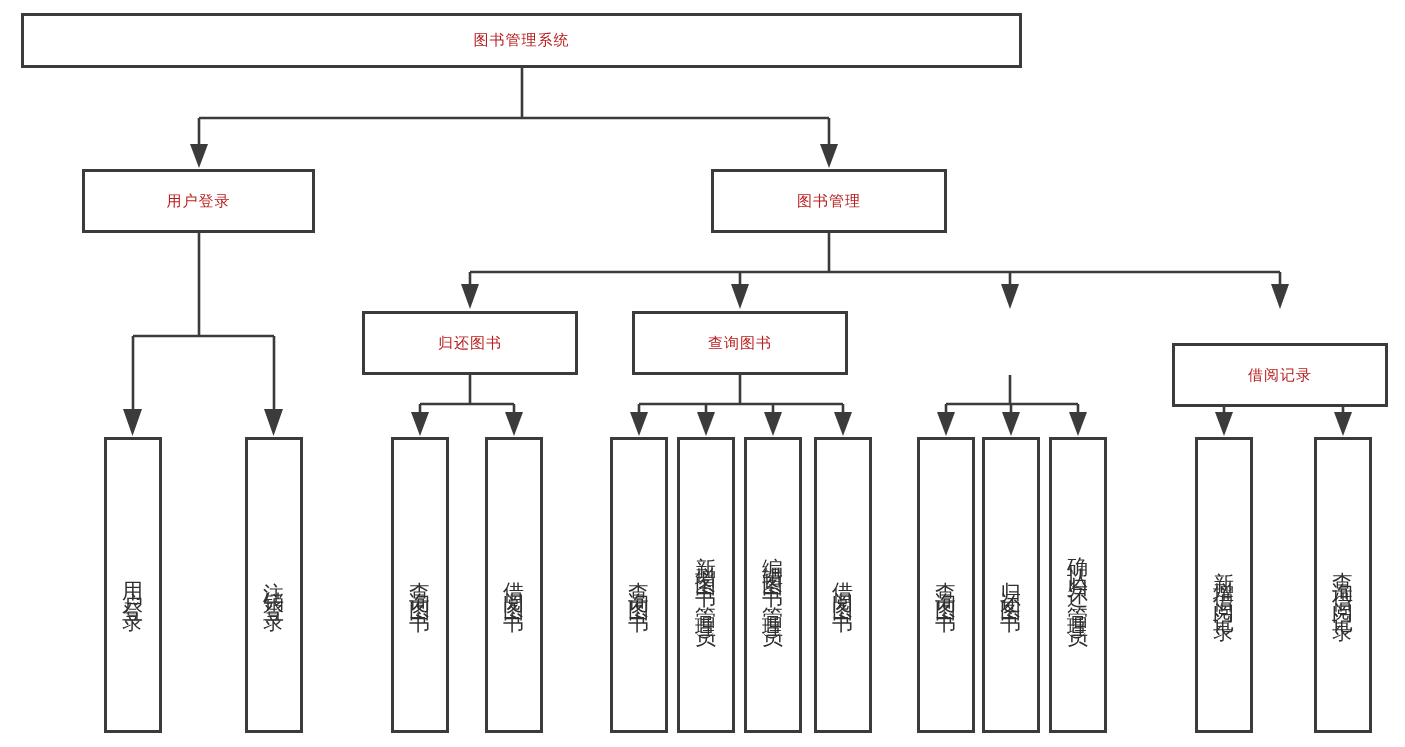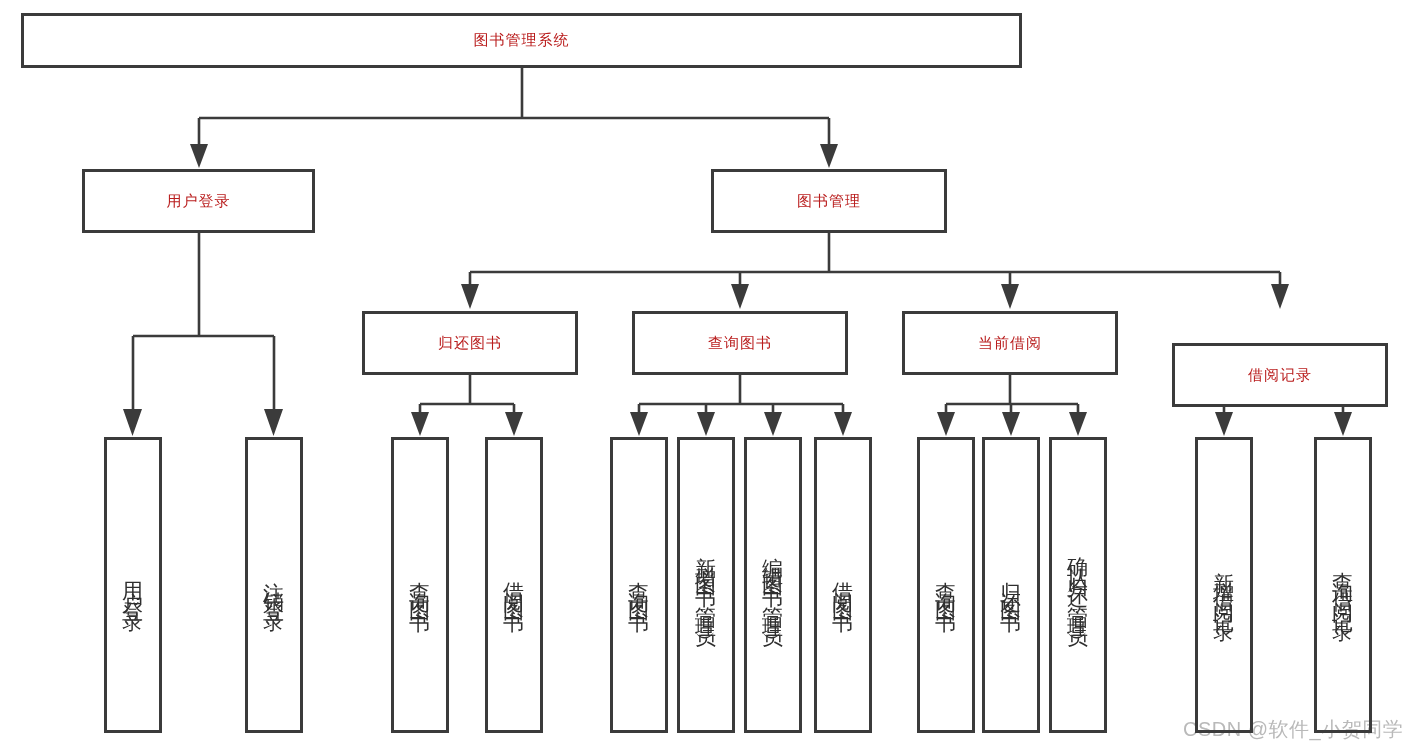--- a/index.html
+++ b/index.html
@@ -96,23 +96,20 @@
   <div class="box" style="left:711px;top:169px;width:236px;height:64px;">
     <span class="hlabel">图书管理</span>
   </div>
 
   <div class="box" style="left:362px;top:311px;width:216px;height:64px;">
     <span class="hlabel">归还图书</span>
   </div>
   <div class="box" style="left:632px;top:311px;width:216px;height:64px;">
     <span class="hlabel">查询图书</span>
   </div>
-  <div class="box" style="left:902px;top:311px;width:216px;height:64px;">
-    <span class="hlabel">当前借阅</span>
-  </div>
   <div class="box" style="left:1172px;top:311px;width:216px;height:64px;margin-top:32px;">
     <span class="hlabel">借阅记录</span>
   </div>
 
   <div class="box vbox" style="left:104px;top:437px;width:58px;height:296px;">
     <span class="vlabel">用户登录</span>
   </div>
   <div class="box vbox" style="left:245px;top:437px;width:58px;height:296px;">
     <span class="vlabel">注销登录</span>
   </div>
@@ -147,15 +144,14 @@
     <span class="vlabel">确认归还（管理员）</span>
   </div>
 
   <div class="box vbox" style="left:1195px;top:437px;width:58px;height:296px;">
     <span class="vlabel">新增借阅记录</span>
   </div>
   <div class="box vbox" style="left:1314px;top:437px;width:58px;height:296px;">
     <span class="vlabel">查询借阅记录</span>
   </div>
 
-  <div id="watermark">CSDN @软件_小贺同学</div>
 
 </div>
 
 </body></html>

